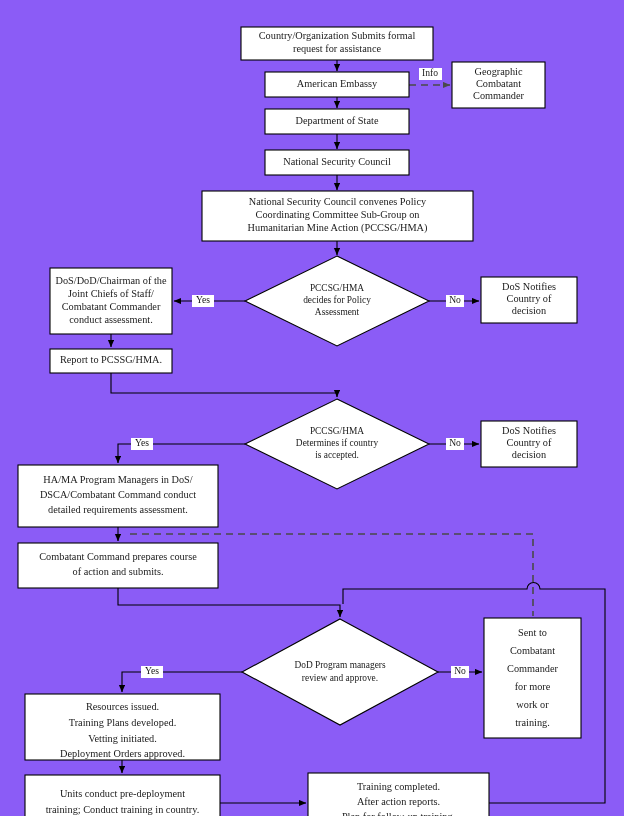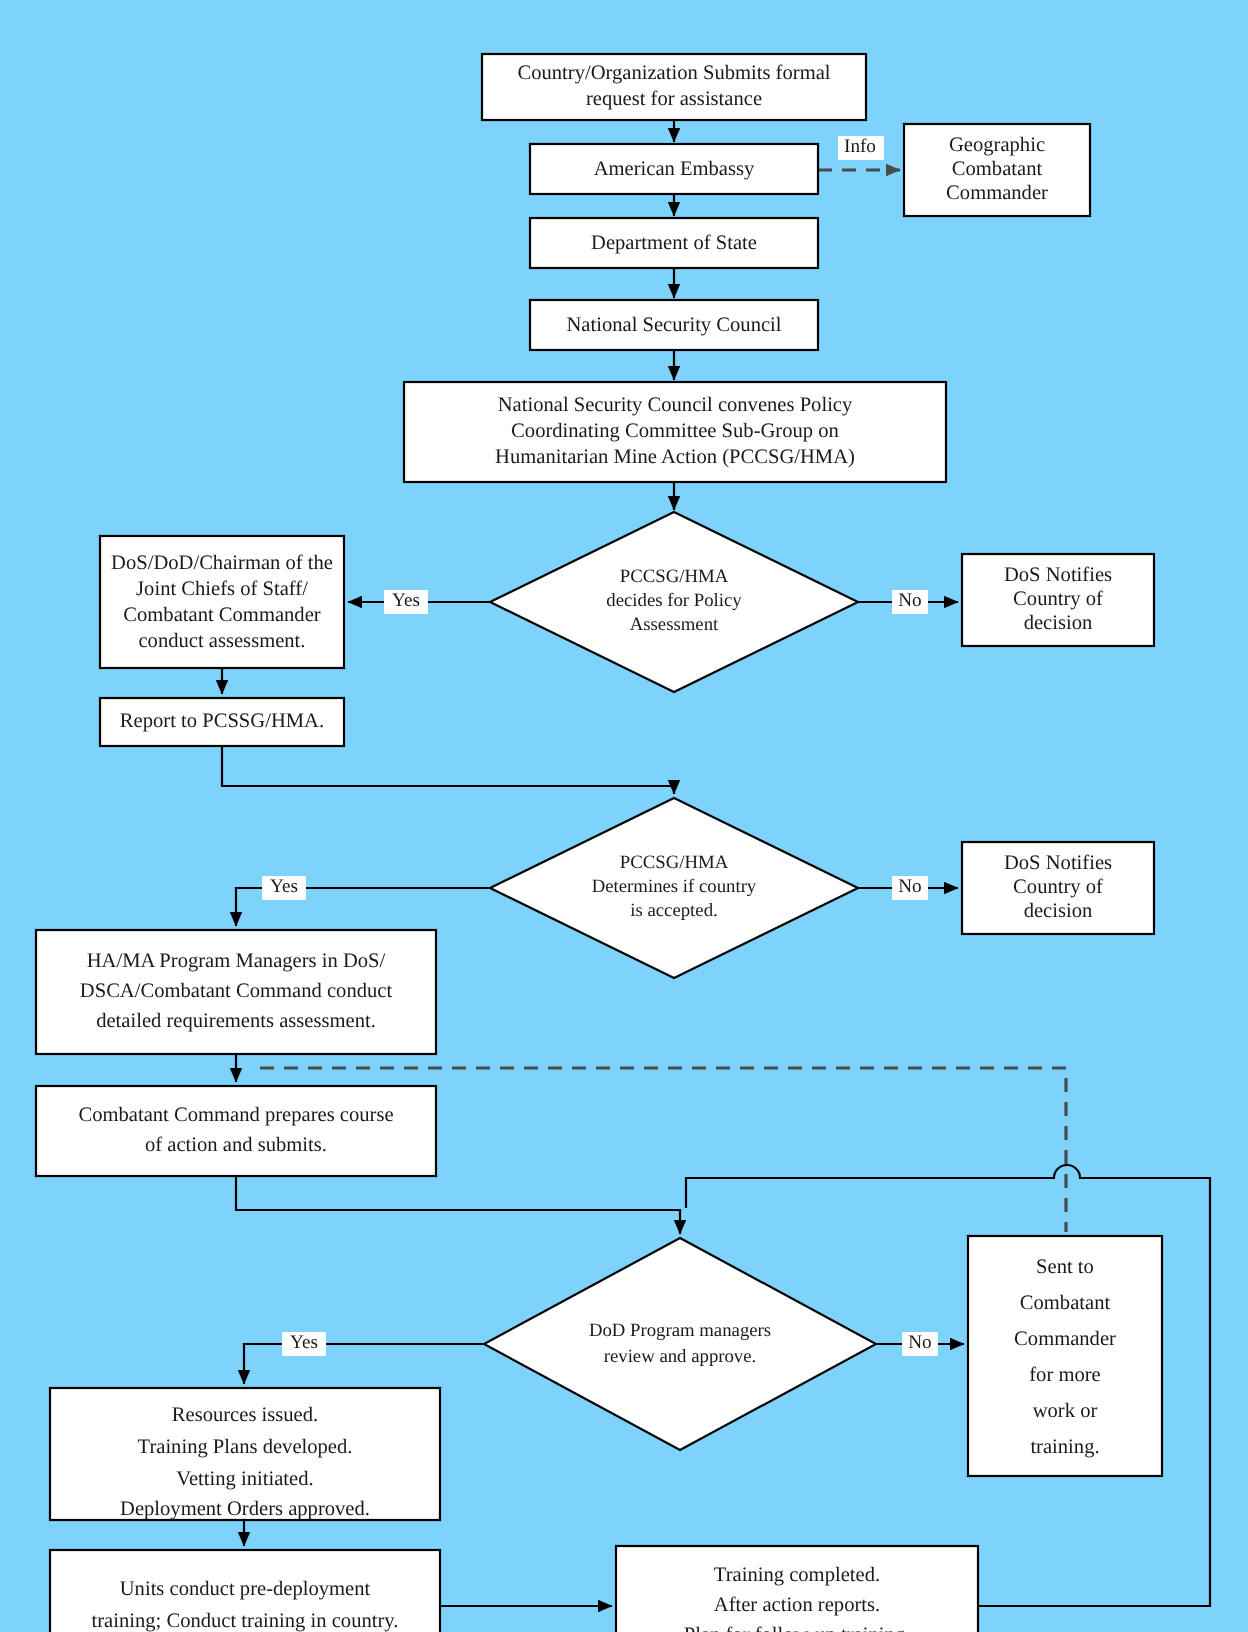--- a/index.html
+++ b/index.html
@@ -4,21 +4,21 @@
 <style>
   html, body {
     margin: 0;
     padding: 0;
     background: #ffffff;
   }
   #page {
     position: relative;
     width: 624px;
     height: 816px;
-    background: #7dd3fc;
+    background: #8b5cf6;
     font-family: "Liberation Serif", "DejaVu Serif", serif;
     overflow: hidden;
   }
   svg#flow {
     position: absolute;
     left: 0;
     top: 0;
     width: 624px;
     height: 816px;
   }

